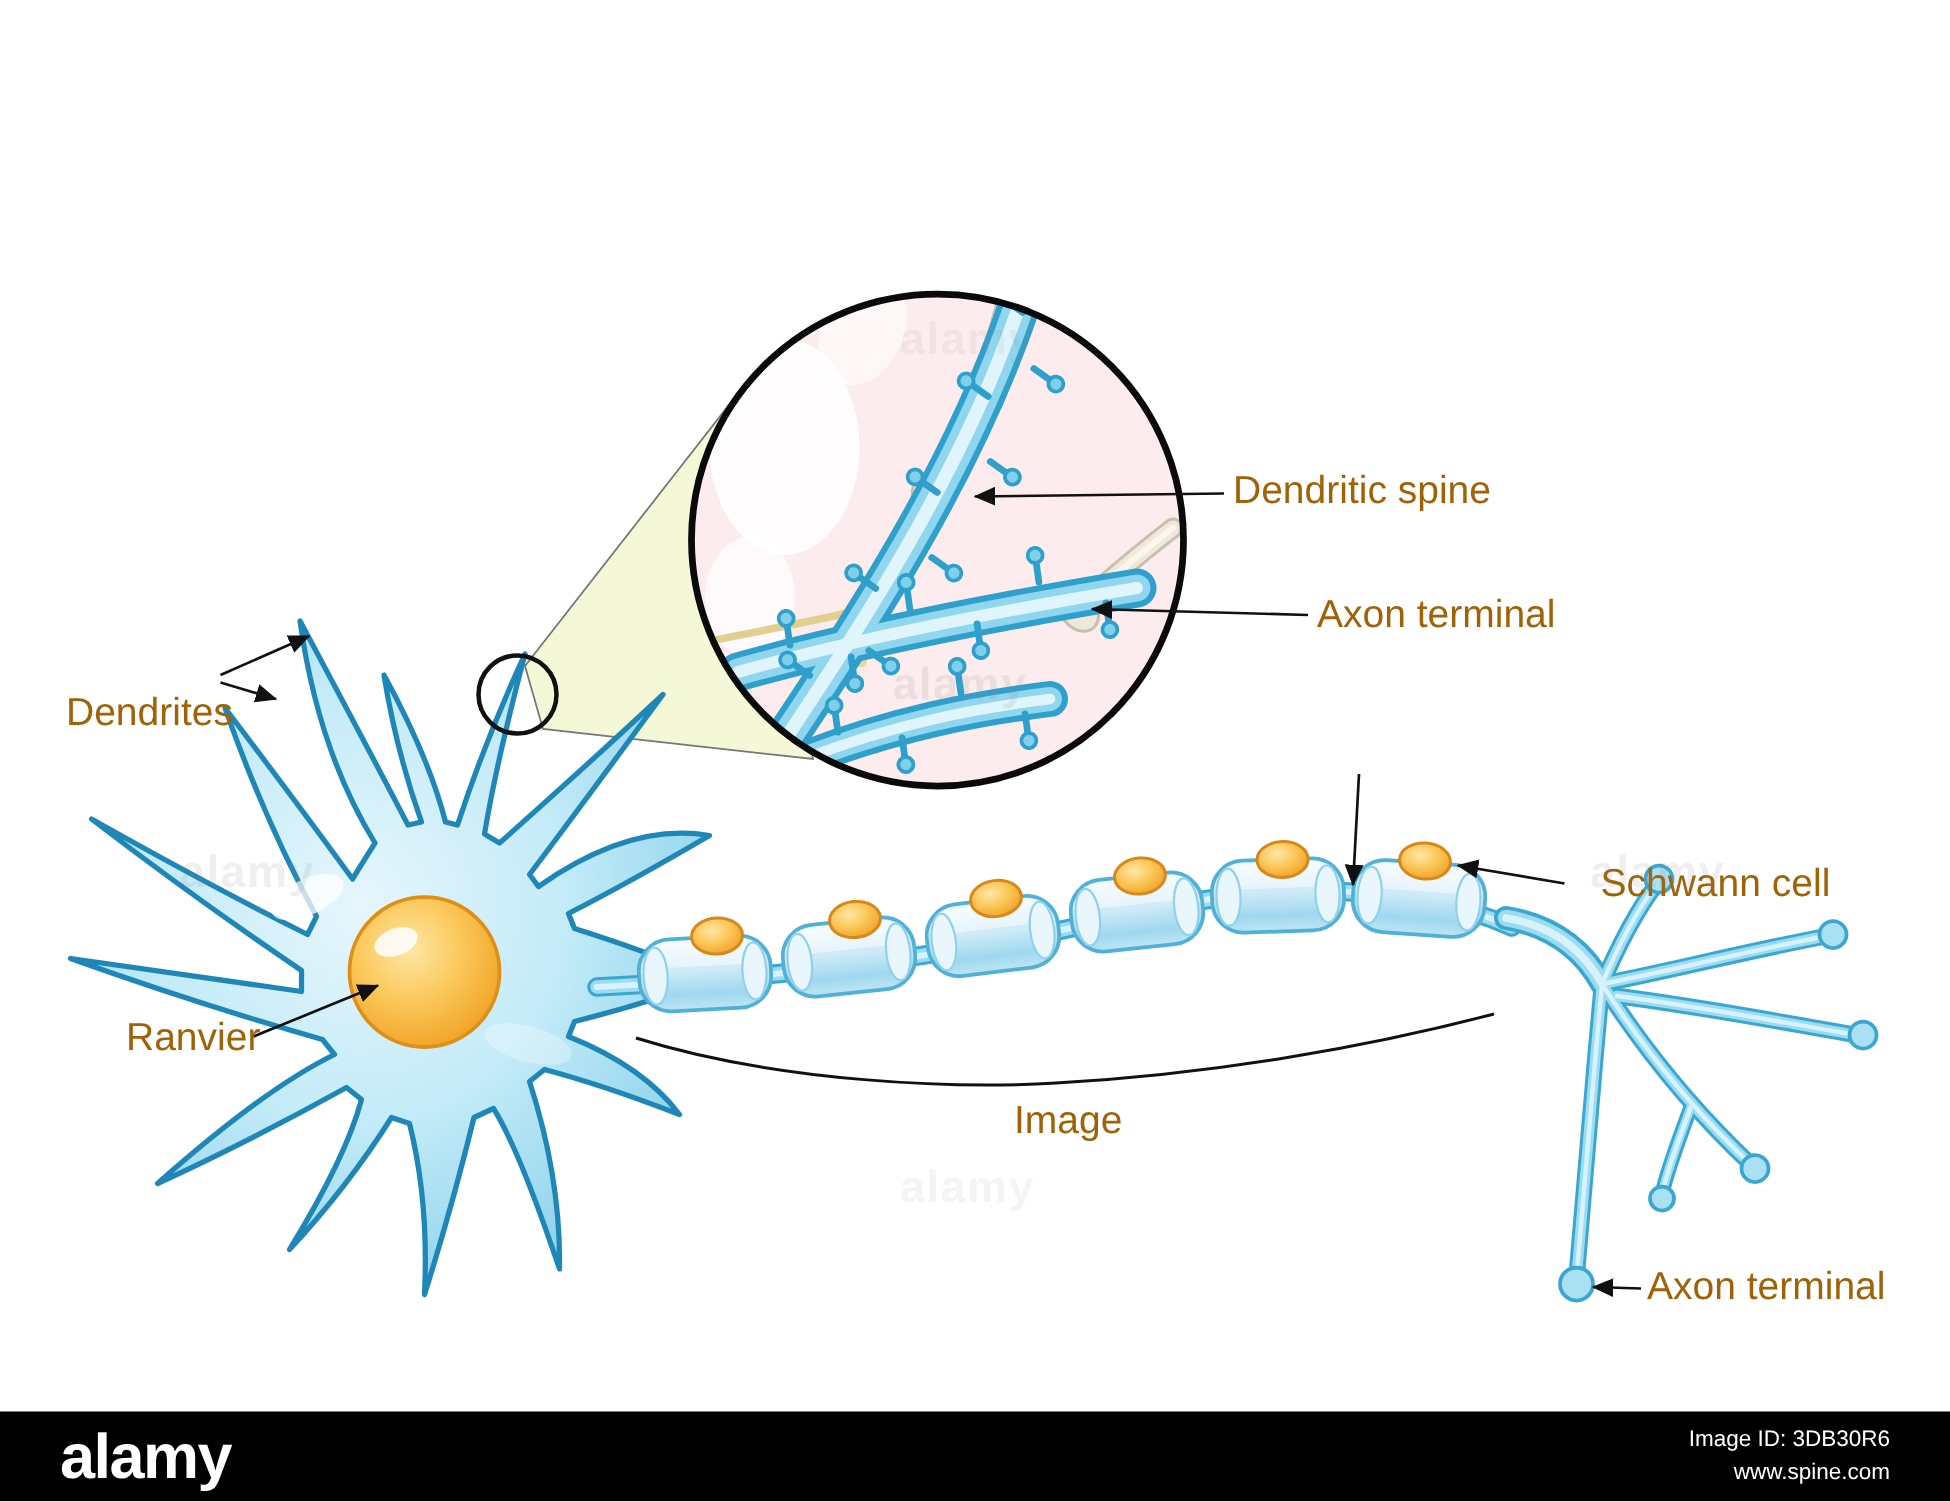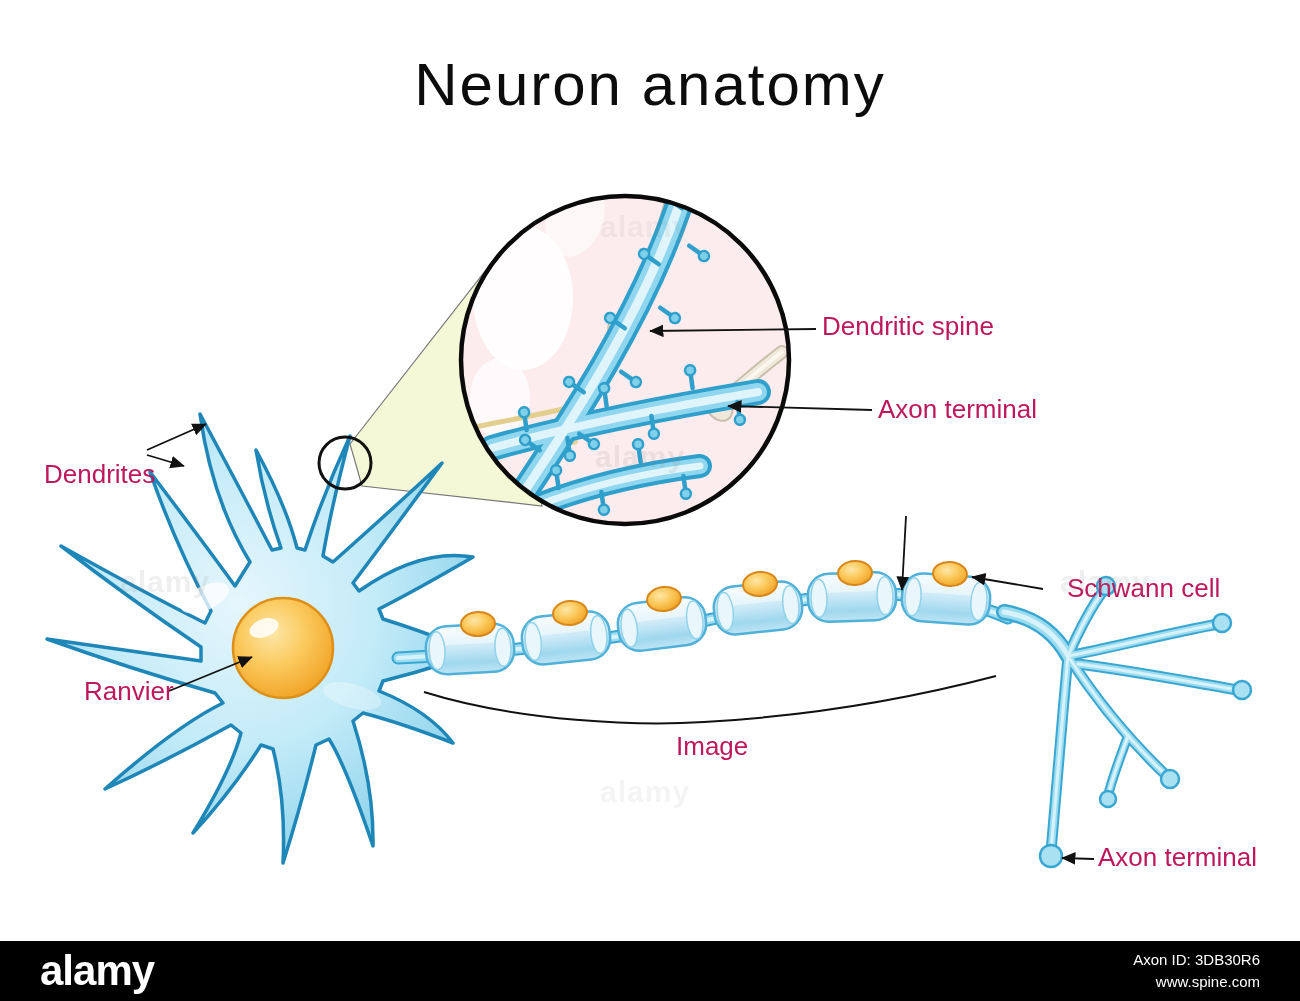--- a/index.html
+++ b/index.html
@@ -4,21 +4,21 @@
 <style>
   html,body{margin:0;padding:0;background:#ffffff;}
   .canvas{
     position:relative;width:1300px;height:1001px;background:#ffffff;overflow:hidden;
     font-family:"Liberation Sans", sans-serif;color:#111;
   }
   .title{
     position:absolute;left:0;right:0;top:50px;text-align:center;
     font-size:60px;font-weight:500;letter-spacing:2px;color:#0c0c0c;
   }
-  .lbl{position:absolute;font-size:26px;color:#be185d;white-space:nowrap;}
+  .lbl{position:absolute;font-size:26px;color:#a16207;white-space:nowrap;}
   .art{position:absolute;left:0;top:0;}
   .wm{
     position:absolute;font-size:30px;font-weight:bold;color:#8a8a8a;opacity:.13;
     letter-spacing:1px;pointer-events:none;
   }
   .footer{
     position:absolute;left:0;right:0;bottom:0;height:60px;background:#000;
     display:flex;align-items:center;justify-content:space-between;
     padding:0 40px;box-sizing:border-box;color:#fff;
   }
@@ -318,37 +318,36 @@
       <line class="arrow" x1="169" y1="691" x2="252" y2="657"></line>
       <line class="arrow" x1="816" y1="329" x2="650" y2="331"></line>
       <line class="arrow" x1="872" y1="410" x2="728" y2="406"></line>
       <line class="arrow" x1="906" y1="516" x2="902" y2="590"></line>
       <line class="arrow" x1="1043" y1="589" x2="972" y2="577"></line>
       <line class="arrow" x1="1094" y1="859" x2="1062" y2="858"></line>
       <path class="brace" d="M424,692 C520,722 640,726 704,722 C810,716 912,698 996,676"></path>
     </g>
   </svg>
 
-  <div class="title">Neuron anatomy</div>
 
   <div class="lbl" style="left:44px;top:435px;margin-top:24px;">Dendrites</div>
   <div class="lbl" style="left:84px;top:676px;">Ranvier</div>
   <div class="lbl" style="left:822px;top:311px;">Dendritic spine</div>
   <div class="lbl" style="left:878px;top:394px;">Axon terminal</div>
   <div class="lbl" style="left:1047px;top:573px;margin-left:20px;">Schwann cell</div>
   <div class="lbl" style="left:676px;top:731px;">Image</div>
   <div class="lbl" style="left:1098px;top:842px;">Axon terminal</div>
 
   <div class="wm" style="left:120px;top:565px;">alamy</div>
   <div class="wm" style="left:595px;top:440px;">alamy</div>
   <div class="wm" style="left:1060px;top:565px;">alamy</div>
   <div class="wm" style="left:600px;top:210px;opacity:.09;">alamy</div>
   <div class="wm" style="left:600px;top:775px;opacity:.09;">alamy</div>
 
   <div class="footer">
     <div class="brand">alamy</div>
     <div class="meta">
-      <div>Axon ID: 3DB30R6</div>
+      <div>Image ID: 3DB30R6</div>
       <div>www.spine.com</div>
     </div>
   </div>
 
 </div>
 
 </body></html>

